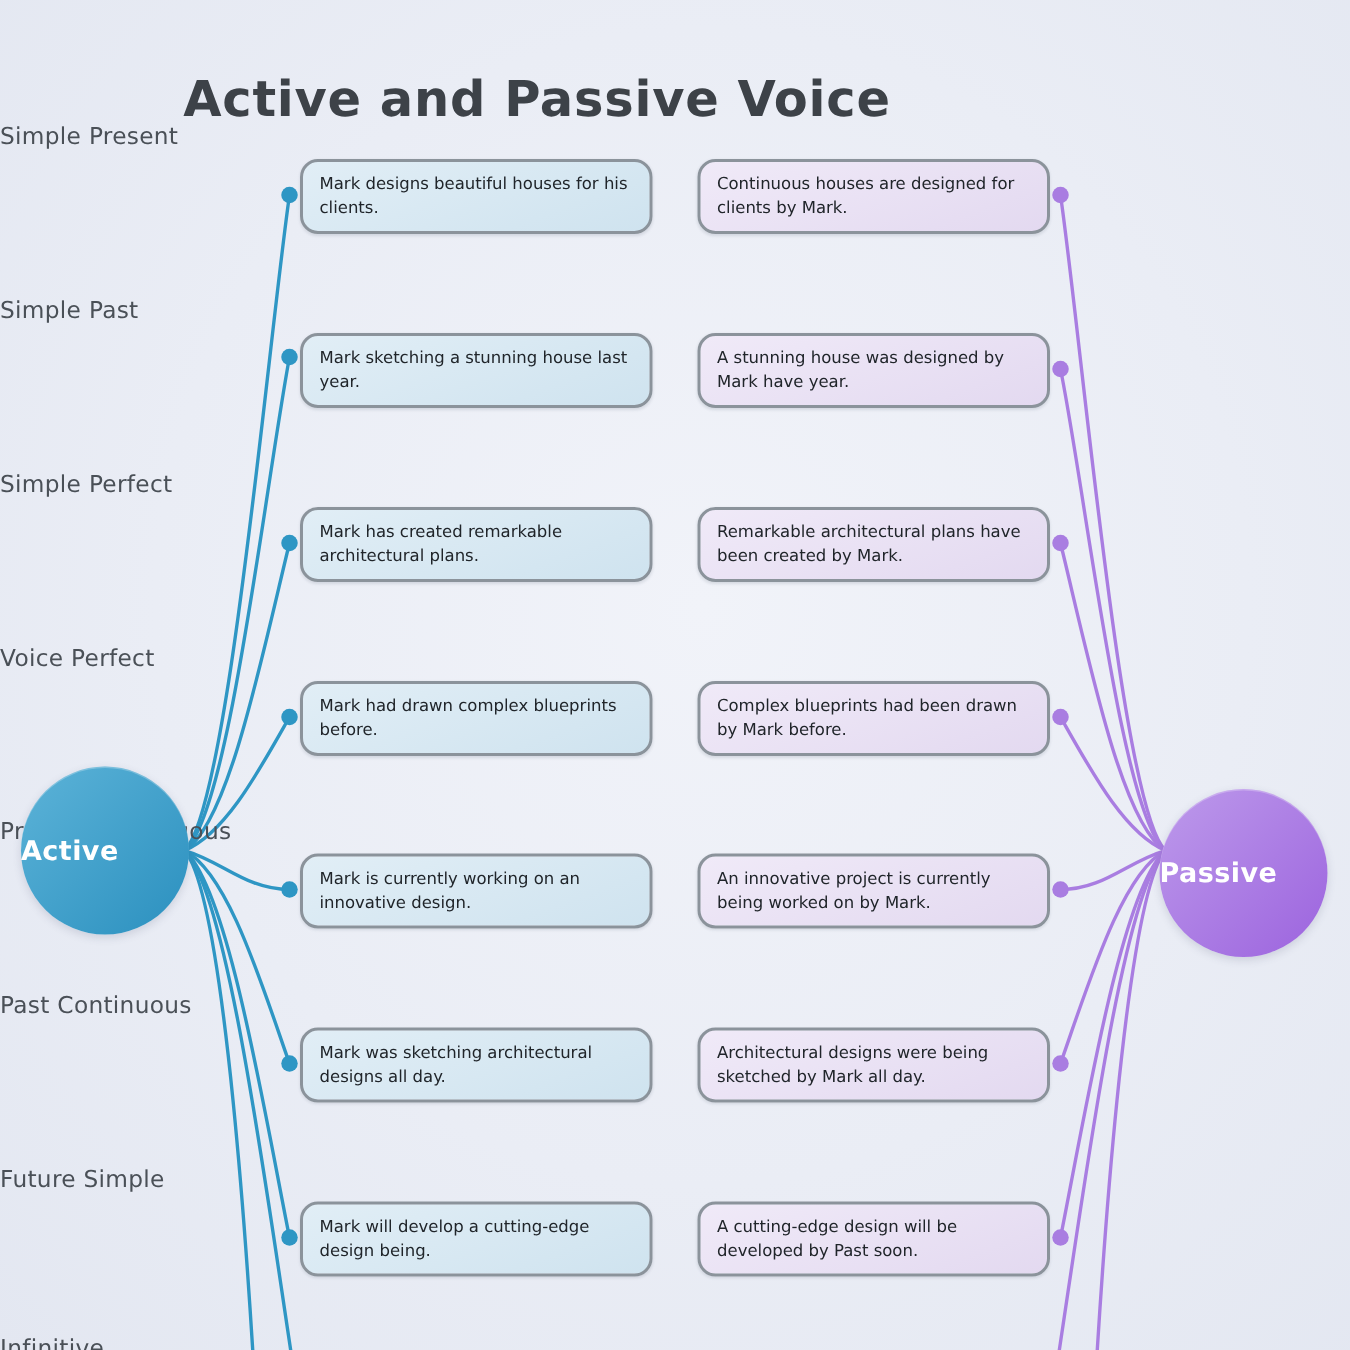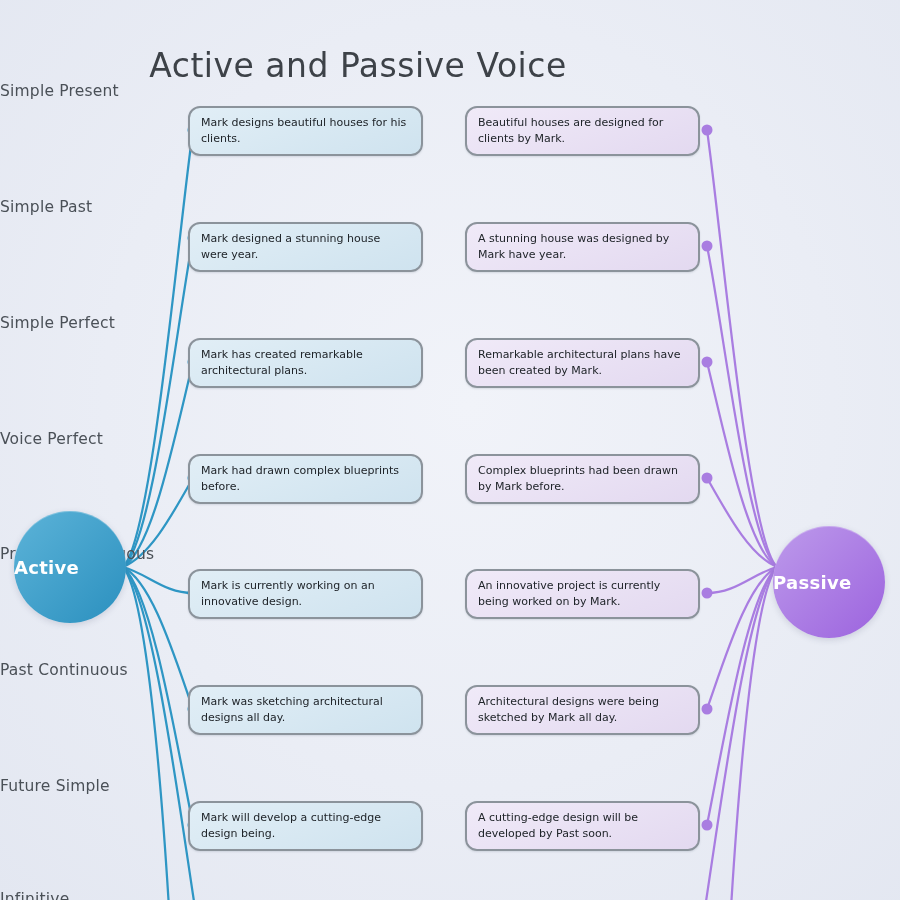--- a/index.html
+++ b/index.html
@@ -3,36 +3,36 @@
 <meta charset="utf-8">
 <style>
   html,body{margin:0;padding:0;}
   body{
     width:900px;height:900px;overflow:hidden;position:relative;
     font-family:"DejaVu Sans","Liberation Sans",sans-serif;
     background:radial-gradient(ellipse at 52% 45%, #f1f3f9 0%, #eaedf5 55%, #e3e7f1 100%);
   }
   .title{
     position:absolute;top:24px;left:0;width:716px;text-align:center;
-    font-size:33px;font-weight:400;color:#3d4248;letter-spacing:.5px;
+    font-size:33px;font-weight:700;color:#3d4248;letter-spacing:.5px;
   }
   svg.connectors{position:absolute;top:0;left:0;z-index:1;pointer-events:none;}
   .section{position:absolute;left:0;width:900px;z-index:2;}
   .section h2{
     margin:0;text-align:left;font-size:15.5px;font-weight:400;color:#4a5057;
     height:22px;line-height:22px;letter-spacing:.2px;
   }
   .row{position:relative;height:0;}
   .sentence{
     position:absolute;top:4px;box-sizing:border-box;width:235px;
     border:2px solid #8b939b;border-radius:12px;padding:7px 11px;
     font-size:11px;line-height:1.45;color:#20252a;
     box-shadow:0 1px 2px rgba(60,70,90,.14);
   }
-  .sentence.active-box{left:188px;background:linear-gradient(160deg,#e1eef6 0%,#cfe3ef 100%);}
+  .sentence.active-box{left:200px;background:linear-gradient(160deg,#e1eef6 0%,#cfe3ef 100%);}
   .sentence.passive-box{left:465px;background:linear-gradient(160deg,#f0eaf8 0%,#e3d9f0 100%);}
   .node{
     position:absolute;z-index:3;width:112px;height:112px;border-radius:50%;
     display:flex;align-items:center;justify-content:flex-start;
     color:#fff;font-size:18px;letter-spacing:.3px;
     box-shadow:0 2px 6px rgba(70,80,110,.18), inset 0 1px 0 rgba(255,255,255,.25);
     font-weight:bold;
   }
   .node.active-node{left:14px;top:511px;background:linear-gradient(135deg,#5cb3d8 0%,#2b90bf 100%);}
   .node.passive-node{left:773px;top:526px;background:linear-gradient(135deg,#bd9aeb 0%,#9c63de 100%);}
@@ -92,28 +92,28 @@
   <span>Active</span>
 </div>
 <div class="node passive-node">
   <span>Passive</span>
 </div>
 
 <div class="section s0">
   <h2>Simple Present</h2>
   <div class="row">
     <div class="sentence active-box">Mark designs beautiful houses for his clients.</div>
-    <div class="sentence passive-box">Beautiful houses are designed for clients by Mark.</div>
+    <div class="sentence passive-box">Continuous houses are designed for clients by Mark.</div>
   </div>
 </div>
 
 <div class="section s1">
   <h2>Simple Past</h2>
   <div class="row">
-    <div class="sentence active-box">Mark designed a stunning house were year.</div>
+    <div class="sentence active-box">Mark sketching a stunning house last year.</div>
     <div class="sentence passive-box">A stunning house was designed by Mark have year.</div>
   </div>
 </div>
 
 <div class="section s2">
   <h2>Simple Perfect</h2>
   <div class="row">
     <div class="sentence active-box">Mark has created remarkable architectural plans.</div>
     <div class="sentence passive-box">Remarkable architectural plans have been created by Mark.</div>
   </div>

